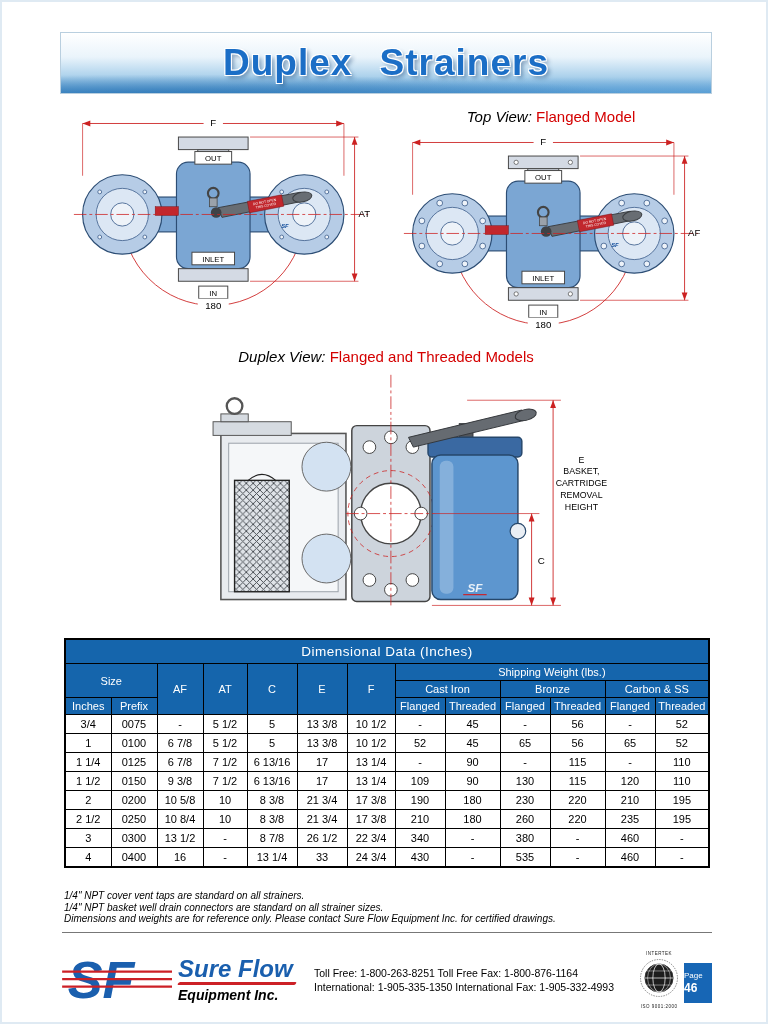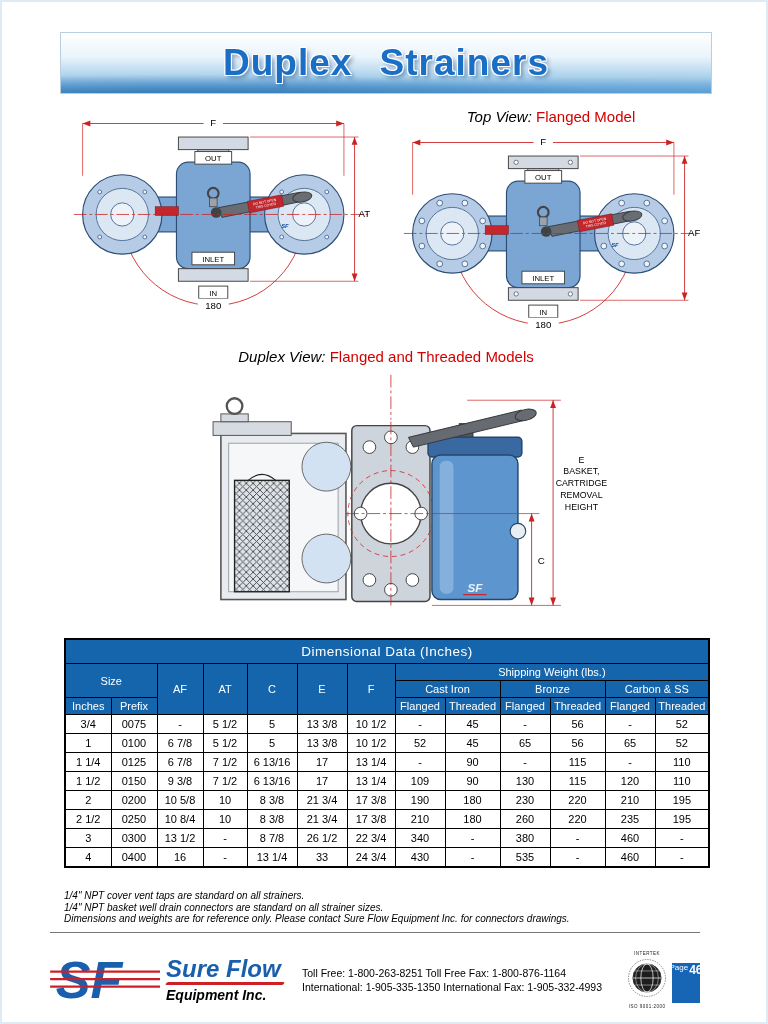--- a/index.html
+++ b/index.html
@@ -49,34 +49,34 @@
   
   .table-wrap { position:absolute; left:62px; top:636px; width:644px; }
   table { border-collapse:collapse; width:644px; border:2px solid #000; table-layout:fixed; }
   th, td { border:1px solid #000; text-align:center; vertical-align:middle; padding:2px 1px; }
   .tbl-title th { background:#1565ac; color:#fff; font-size:13.5px; font-weight:normal; padding:4px; letter-spacing:.5px; }
   thead th { background:#1565ac; color:#fff; font-size:11px; font-weight:normal; }
   tbody td { font-size:11px; height:19px; background:#fff; }
   .notes { position:absolute; left:62px; top:888px; width:640px; font-size:10px; font-style:italic; line-height:11.5px; }
   
   .footer {
-    position:absolute; left:48px; top:930px; width:650px; height:84px;
+    position:absolute; left:60px; top:930px; width:650px; height:84px;
     border-top:1px solid #777; padding-top:10px;
     display:flex; align-items:center;
   }
   .company { margin-left:4px; }
   .company-name { font-size:24px; font-weight:bold; font-style:italic; color:#1a5fae; line-height:24px; }
   .company-swoosh { width:118px; height:3px; background:#cc2026; border-radius:2px; transform:skewX(-30deg); margin:1px 0 2px 0; }
   .company-sub { font-size:14px; font-weight:bold; font-style:italic; color:#000000; }
   .contact { margin-left:18px; font-size:10.5px; line-height:14px; }
   .badge { margin-left:16px; width:58px; text-align:center; }
   .badge-top, .badge-bottom { font-size:4.5px; letter-spacing:.5px; color:#222; }
   .page-box {
     position:absolute; right:0; top:30px; width:28px; height:40px; background:#1766b5;
-    color:#fff; display:flex; flex-direction:row; justify-content:center; gap:1px;
+    color:#fff; display:flex; flex-direction:column; justify-content:center; gap:1px;
   }
   .page-box .pl { font-size:8px; }
   .page-box .pn { font-size:12px; font-weight:bold; }
 </style>
 </head>
 <body>
 
 <div class="page">
 
   <div class="banner">
@@ -503,21 +503,21 @@
             <td>460</td>
             <td>-</td>
           </tr>
         </tbody>
     </table>
   </div>
 
   <div class="notes">
     <div>1/4" NPT cover vent taps are standard on all strainers.</div>
     <div>1/4" NPT basket well drain connectors are standard on all strainer sizes.</div>
-    <div>Dimensions and weights are for reference only. Please contact Sure Flow Equipment Inc. for connectors drawings.</div>
+    <div>Dimensions and weights are for reference only. Please contact Sure Flow Equipment Inc. for certified drawings.</div>
   </div>
 
   <div class="footer">
     <svg viewBox="0 0 120 58" width="112" height="54">
       <text x="6" y="48" font-size="56" font-style="italic" font-weight="bold" fill="#1a5fae">SF</text>
       <line x1="0" y1="20" x2="118" y2="20" stroke="#cc2026" stroke-width="2.4"></line>
       <line x1="0" y1="28" x2="118" y2="28" stroke="#cc2026" stroke-width="2.4"></line>
       <line x1="0" y1="36" x2="118" y2="36" stroke="#cc2026" stroke-width="2.4"></line>
     </svg>
     <div class="company">

